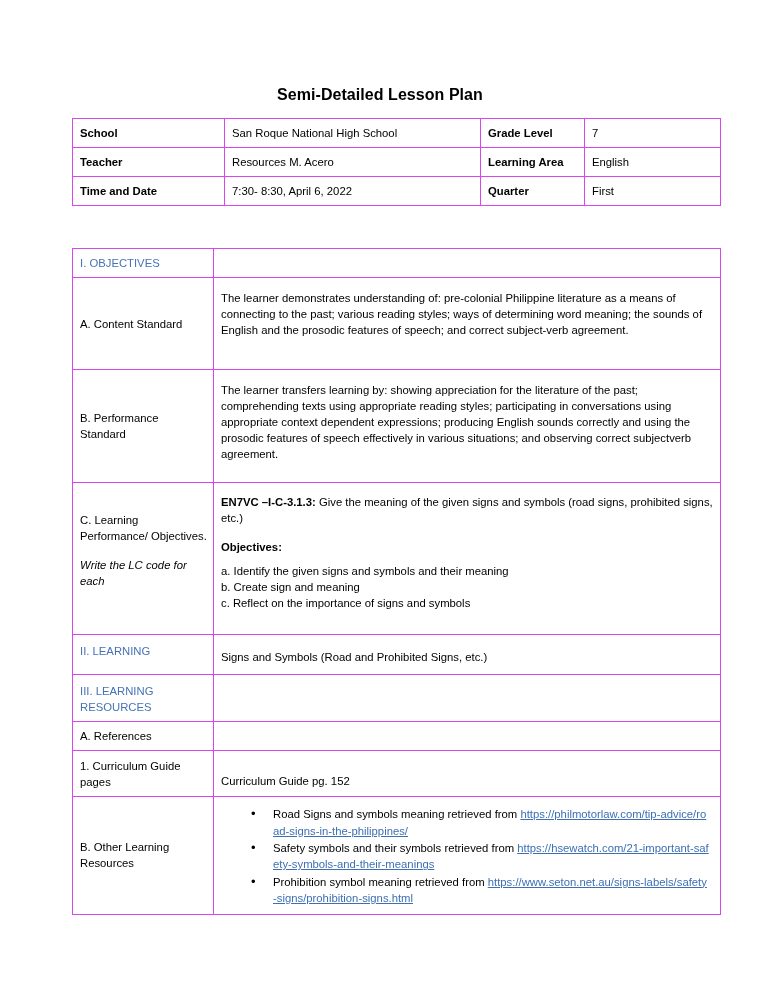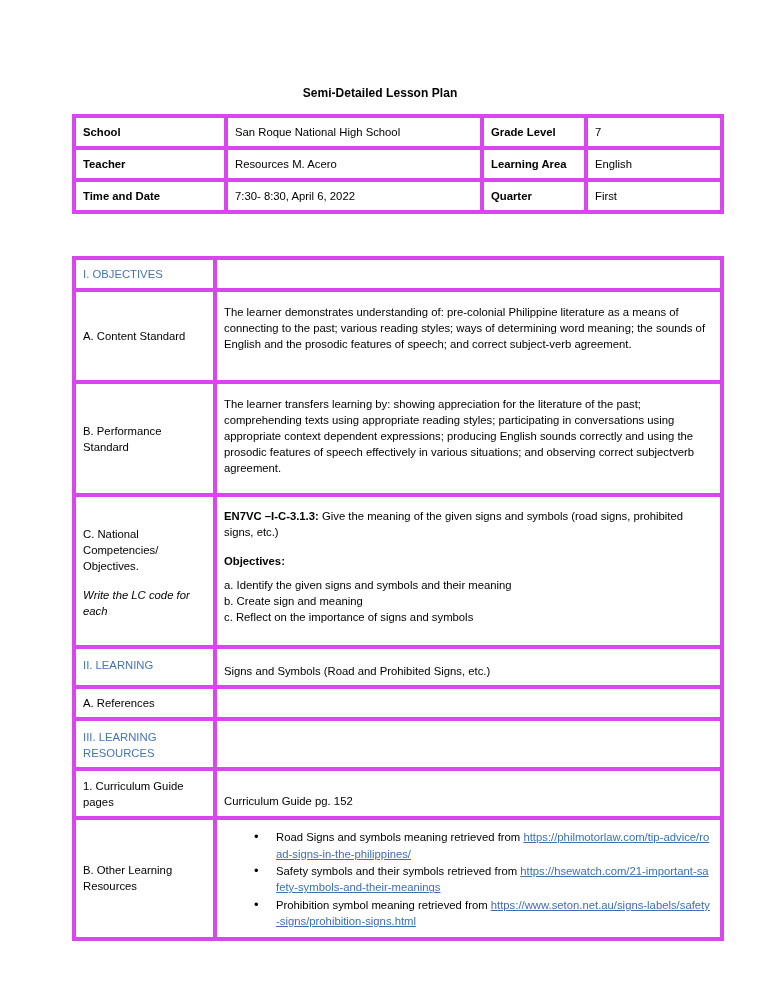--- a/index.html
+++ b/index.html
@@ -17,36 +17,36 @@
     overflow: hidden;
   }
   .page {
     width: 768px;
     height: 994px;
     padding: 0;
     position: relative;
   }
   .doc-title {
     text-align: center;
-    font-size: 12px;
+    font-size: 16px;
     font-weight: bold;
     margin: 0;
     padding: 86px 8px 0 0;
     letter-spacing: 0.05px;
   }
 
   
   table {
     border-collapse: collapse;
     table-layout: fixed;
     font-size: 11.3px;
     line-height: 1.42;
   }
   td {
-    border: 4px solid #d946ef;
+    border: 1px solid #d946ef;
     vertical-align: top;
     padding: 6px 6px 6px 7px;
   }
 
   
   .info-table {
     width: 648px;
     margin: 14px 0 0 72px;
   }
   .info-table td { height: 27px; }
@@ -161,46 +161,46 @@
         <td class="cell-pad-mid">The learner demonstrates understanding of: pre-colonial Philippine literature as a means of connecting to the past; various reading styles; ways of determining word meaning; the sounds of English and the prosodic features of speech; and correct subject-verb agreement.</td>
       </tr>
 
       <tr>
         <td class="vmid" style="height:113px;">B. Performance Standard</td>
         <td class="cell-pad-mid">The learner transfers learning by: showing appreciation for the literature of the past; comprehending texts using appropriate reading styles; participating in conversations using appropriate context dependent expressions; producing English sounds correctly and using the prosodic features of speech effectively in various situations; and observing correct subjectverb agreement.</td>
       </tr>
 
       <tr>
         <td style="height:152px; padding-top:29px;">
-          <p class="tight">C. National Competencies/ Objectives.</p>
+          <p class="tight">C. Learning Performance/ Objectives.</p>
           <p class="tight italic" style="margin-top:13px;">Write the LC code for each</p>
         </td>
         <td style="padding-top:11px;">
           <p class="gap"><span class="bold">EN7VC –I-C-3.1.3:</span> <span>Give the meaning of the given signs and symbols (road signs, prohibited signs, etc.)</span></p>
           <p class="tight bold" style="margin-bottom:8px;">Objectives:</p>
           <ul class="objlist">
             <li>a. Identify the given signs and symbols and their meaning</li>
             <li>b. Create sign and meaning</li>
             <li>c. Reflect on the importance of signs and symbols</li>
           </ul>
         </td>
       </tr>
 
       <tr>
         <td class="roman" style="height:40px; padding-top:8px;">II. LEARNING</td>
         <td style="padding-top:14px;">Signs and Symbols (Road and Prohibited Signs, etc.)</td>
       </tr>
 
       <tr>
+        <td class="roman" style="height:44px; padding-top:8px;">III. LEARNING RESOURCES</td>
+        <td></td>
+      </tr>
+
+      <tr>
         <td style="height:25px; padding-top:6px;">A. References</td>
-        <td></td>
-      </tr>
-
-      <tr>
-        <td class="roman" style="height:44px; padding-top:8px;">III. LEARNING RESOURCES</td>
         <td></td>
       </tr>
 
       <tr>
         <td style="height:45px; padding-top:7px;">1. Curriculum Guide pages</td>
         <td style="padding-top:22px;">Curriculum Guide pg. 152</td>
       </tr>
 
       <tr>
         <td class="vmid" style="height:106px;">B. Other Learning Resources</td>

